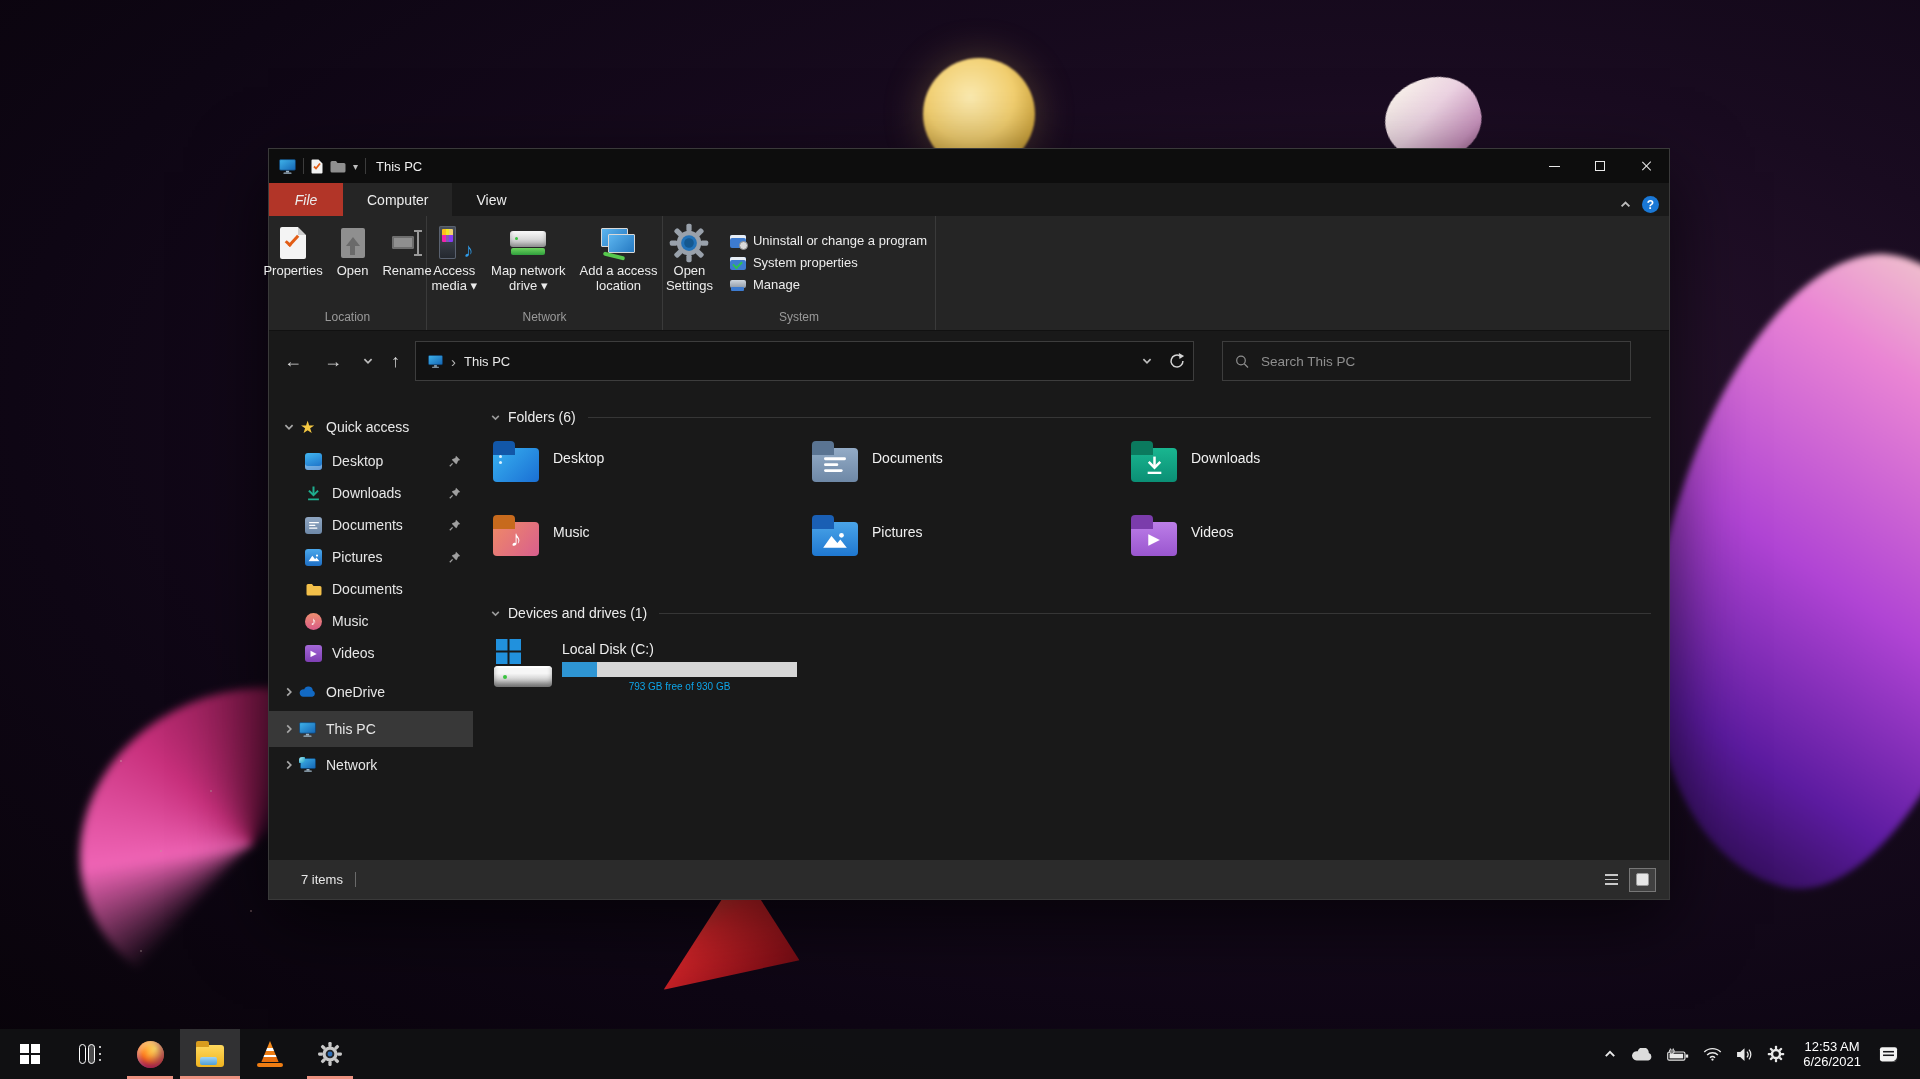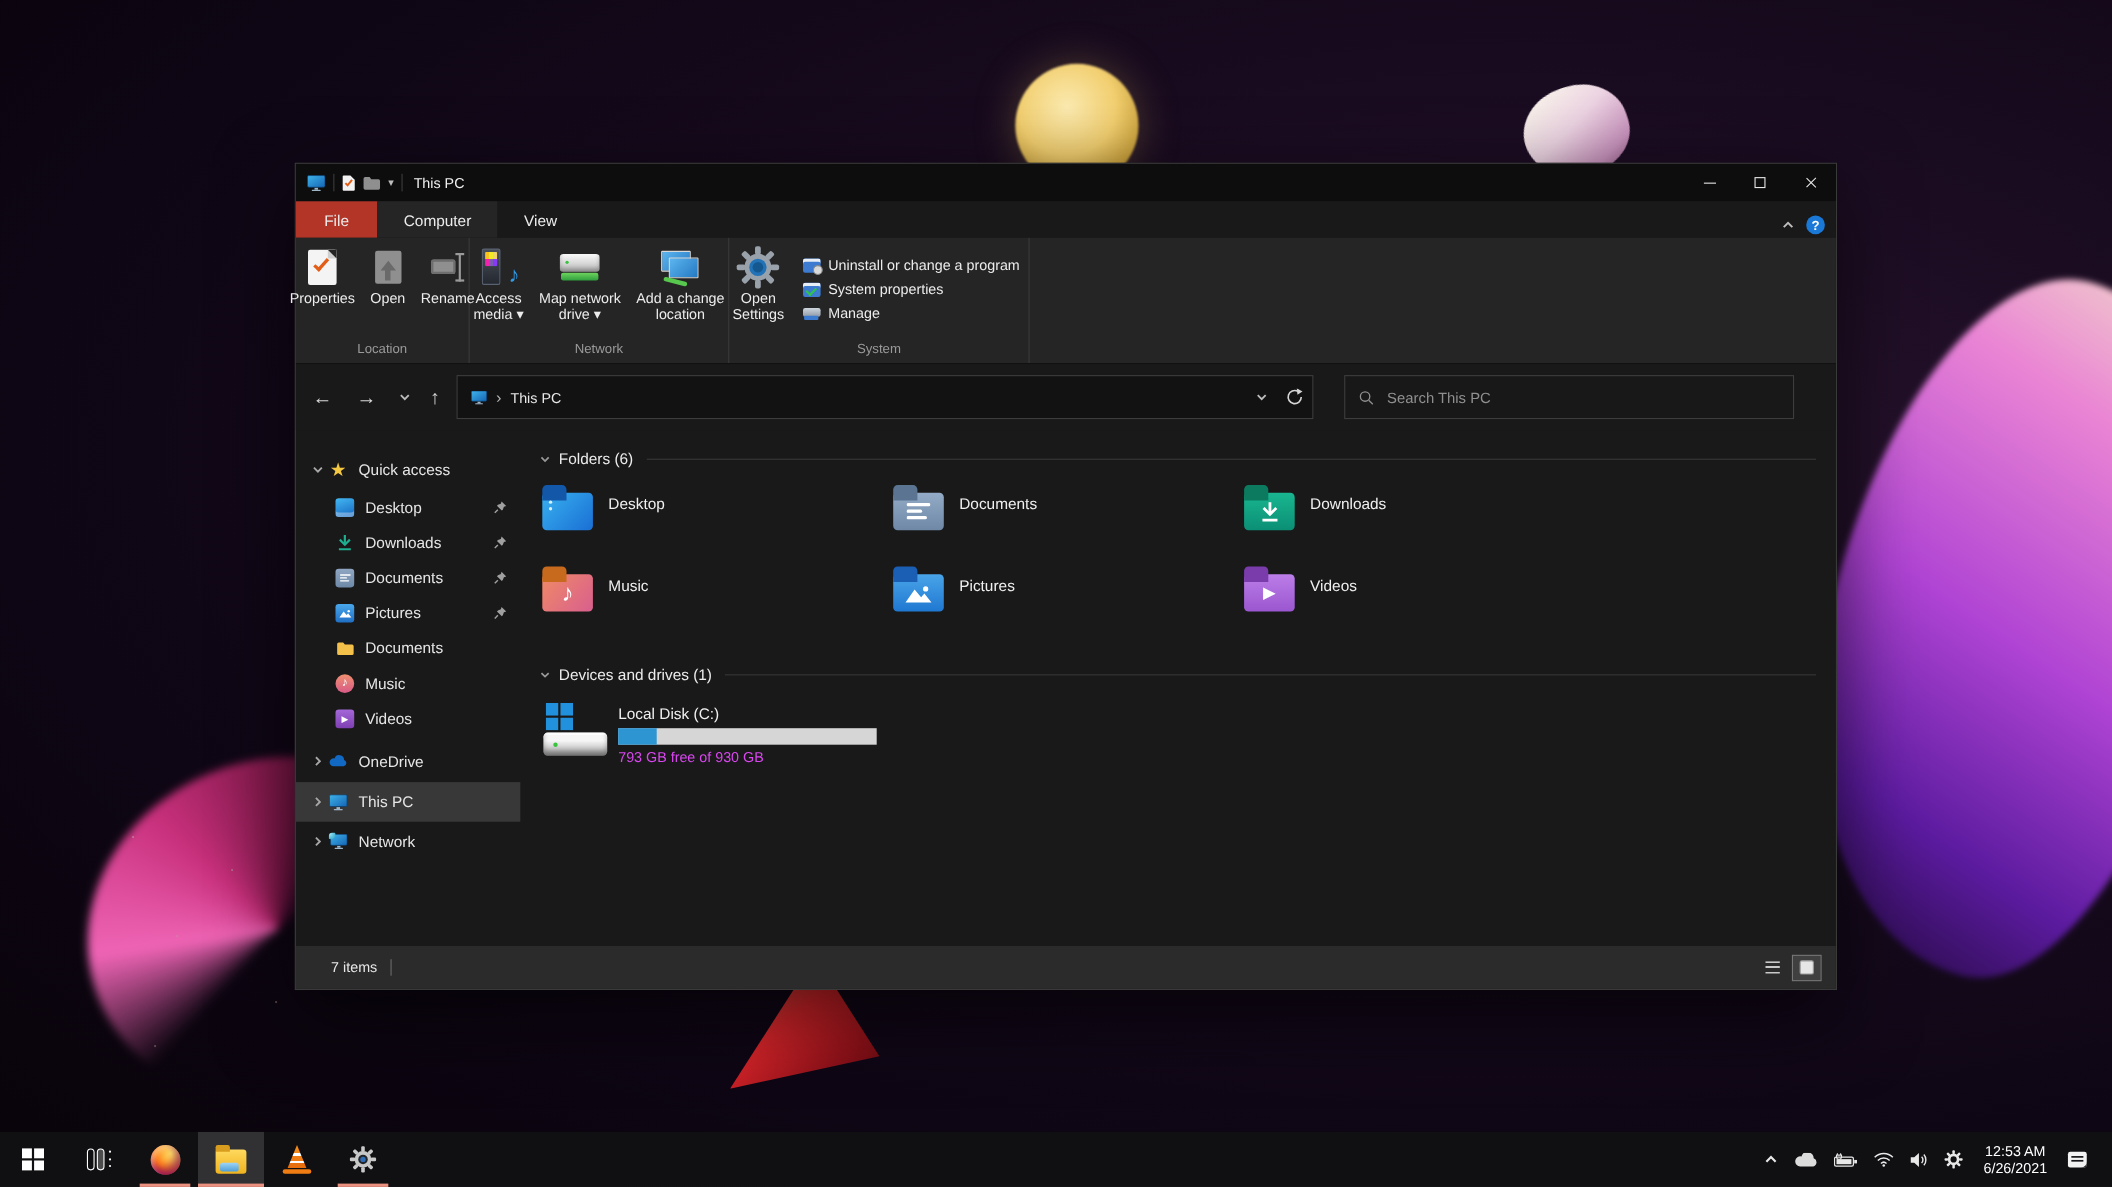--- a/index.html
+++ b/index.html
@@ -41,21 +41,21 @@
   .cbtn { width:46px; height:100%; display:flex; align-items:center; justify-content:center; }
   .ic-min { width:11px; height:1px; background:#e8e8e8; }
   .ic-max { width:10px; height:10px; border:1px solid #e8e8e8; }
   .ic-close { position:relative; width:12px; height:12px; }
   .ic-close::before,.ic-close::after { content:''; position:absolute; left:5.5px; top:0; width:1.4px; height:12px; background:#e8e8e8; }
   .ic-close::before { transform:rotate(45deg);} .ic-close::after { transform:rotate(-45deg);}
 
   
   .tabrow { height:33px; background:#191919; display:flex; align-items:stretch; flex:none; position:relative; }
   .tab { padding:0 24px; display:flex; align-items:center; font-size:14px; color:#ececec; }
-  .tab.file { background:var(--filetab,#b23528); width:74px; justify-content:center; padding:16px; }
+  .tab.file { background:var(--filetab,#b23528); width:74px; justify-content:center; padding:16px;font-style:italic; }
   .tab.active { background:#252525; }
   .ribbon-tools { position:absolute; right:10px; bottom:3px; display:flex; align-items:center; gap:10px; }
   .help-circle { width:17px; height:17px; border-radius:50%; background:#1a78d6; color:#fff; font-size:12px; font-weight:bold;
     display:flex; align-items:center; justify-content:center; }
 
   
   .ribbon { height:115px; background:#252525; display:flex; flex:none; border-bottom:1px solid #111; }
   .rgroup { display:flex; flex-direction:column; border-right:1px solid #3a3a3a; }
   .rbody { flex:1; display:flex; justify-content:center; align-items:flex-start; padding-top:5px; }
   .rlabel { text-align:center; color:#9a9a9a; font-size:12px; height:20px; flex:none; }
@@ -150,21 +150,21 @@
   .drive-tile { display:flex; margin-top:10px; width:330px; padding:4px; }
   .drv-icon { position:relative; width:62px; height:52px; flex:none; }
   .drv-icon .flag { position:absolute; left:2px; top:0; color:#2191dd; }
   .drv-icon .body { position:absolute; left:0; top:27px; width:58px; height:21px; border-radius:4px;
     background:linear-gradient(#f6f6f6 0 35%, #c9c9c9 70%, #9e9e9e); box-shadow:inset 0 -4px 5px rgba(0,0,0,.3), inset 0 2px 0 #fff; }
   .drv-icon .led { position:absolute; left:9px; top:36px; width:4px; height:4px; border-radius:50%; background:#39c33f; }
   .drv-info { margin-left:6px; padding-top:2px; }
   .drv-name { font-size:14px; color:#f0f0f0; }
   .drv-bar { width:235px; height:15px; background:#d6d6d6; margin:5px 0 4px; }
   .drv-fill { height:100%; background:var(--accent,#2e95d3); }
-  .drv-free { font-size:13px; color:#d946ef; }
+  .drv-free { font-size:10px; color:#0ea5e9;text-align:center; }
 
   
   .statusbar { height:39px; background:#2b2b2b; flex:none; display:flex; align-items:center; padding:0 14px 0 32px; font-size:13px; }
   .status-sep { width:1px; height:15px; background:#6a6a6a; margin-left:12px; }
   .view-btns { margin-left:auto; display:flex; gap:6px; }
   .vbtn { width:25px; height:22px; display:flex; align-items:center; justify-content:center; }
   .vbtn.on { background:rgba(255,255,255,.1); outline:1px solid #777; }
   .ic-details { width:13px; height:11px; background:repeating-linear-gradient(#c9c9c9 0 1.8px, transparent 1.8px 4.6px); }
   .ic-largeicons { width:13px; height:13px; background:#e6e6e6; border-radius:2px; border:1px solid #9a9a9a; }
 
@@ -414,21 +414,21 @@
             <span>drive</span> <span>▾</span></div>
         </div>
         <div class="rbtn">
           <div class="ric">
               <div class="screens-ic">
                 <div class="scr b"></div>
                 <div class="scr f"></div>
                 <div class="bar"></div>
               </div>
             </div>
-          <div class="rtx"><span>Add a change</span><br><span>location</span></div>
+          <div class="rtx"><span>Add a access</span><br><span>location</span></div>
         </div>
       </div>
       <div class="rlabel">Network</div>
     </div>
 
     <div class="rgroup" style="width:273px">
       <div class="rbody">
         <div class="rbtn">
           <div class="ric">
             <svg class="gear-big" width="42" height="42" viewBox="0 0 48 48">

